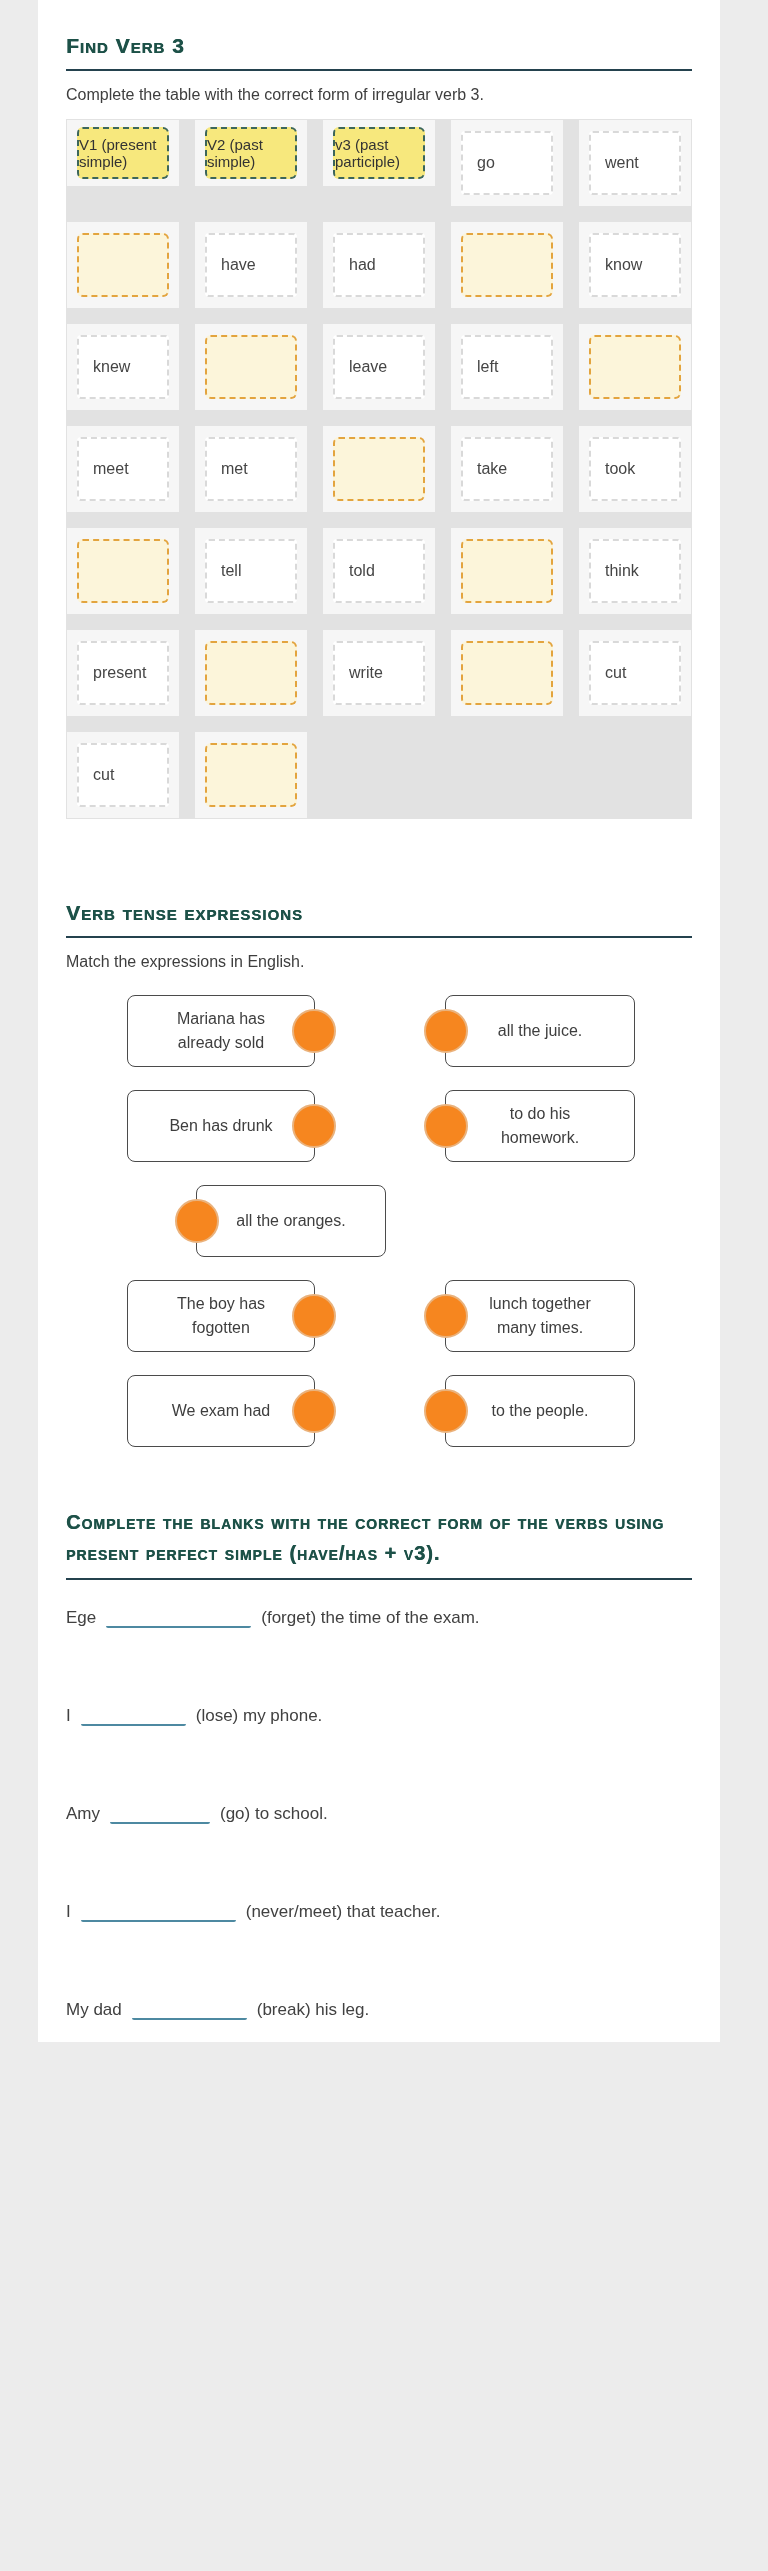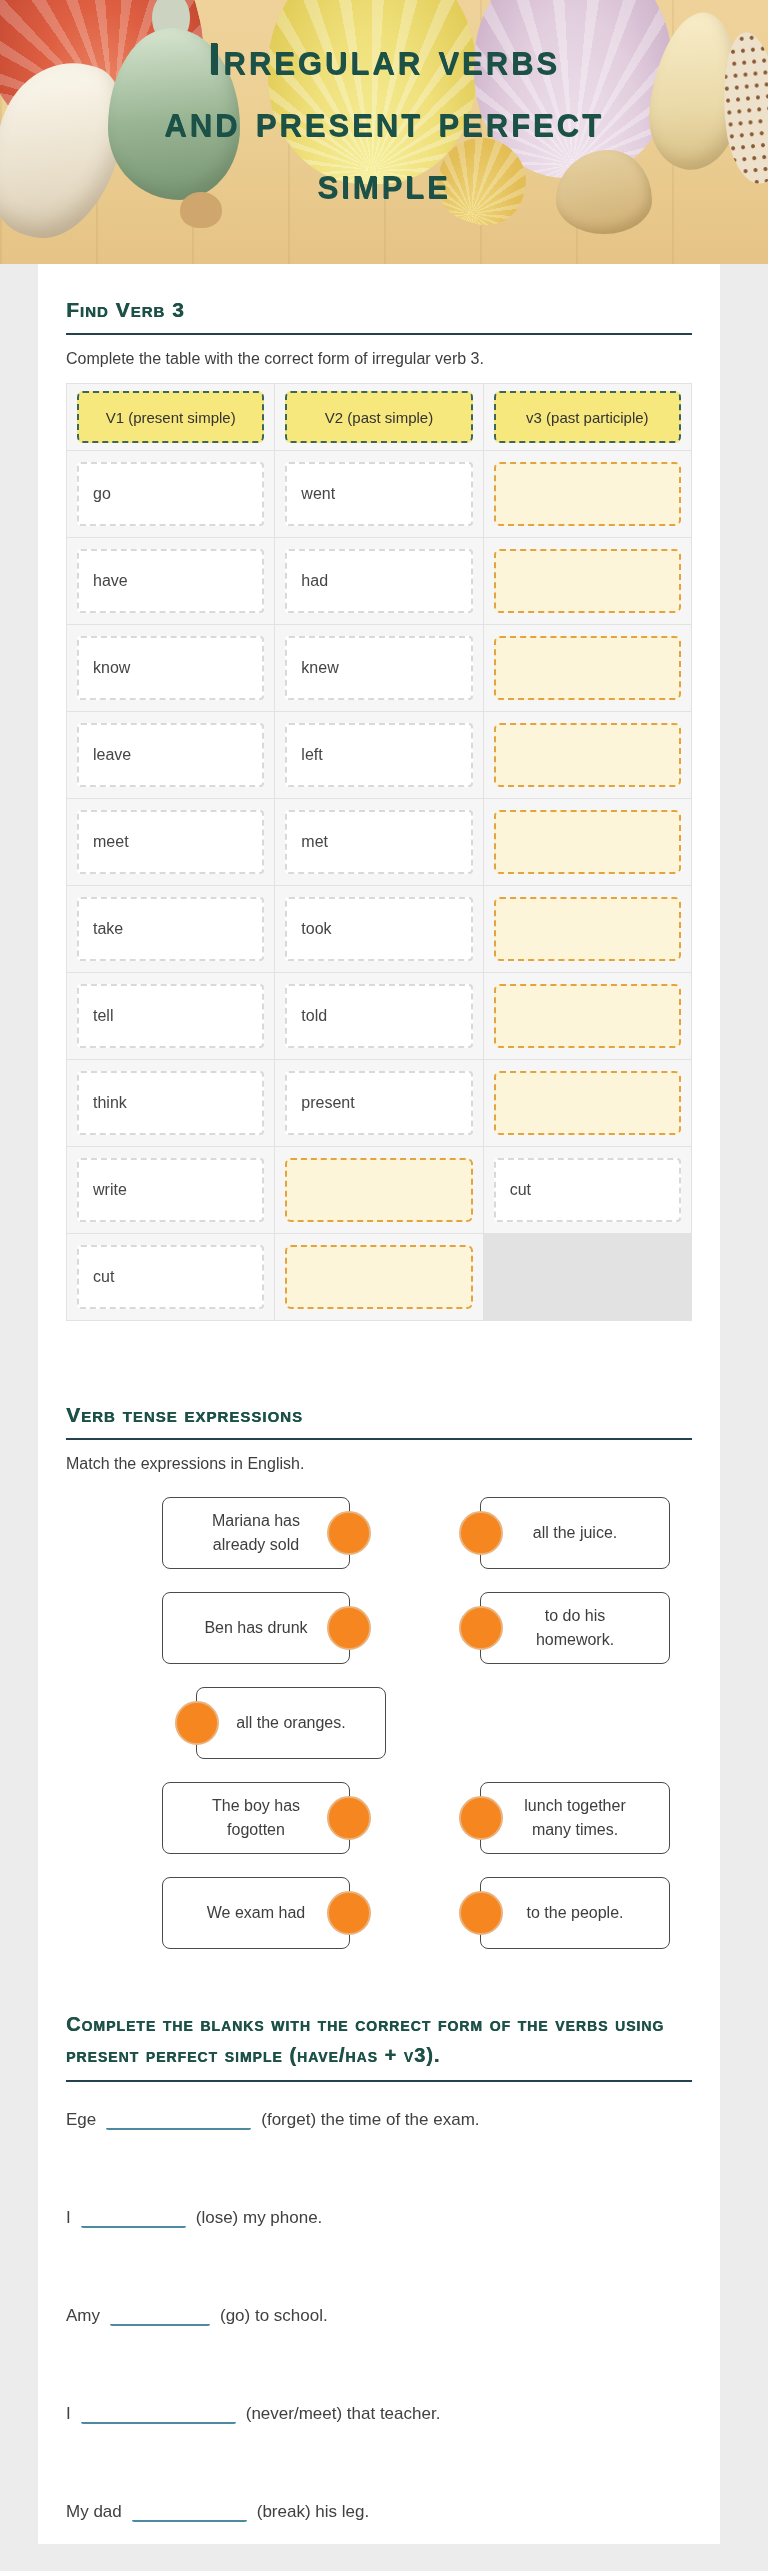--- a/index.html
+++ b/index.html
@@ -114,22 +114,22 @@
     color: #1d5148;
     text-shadow: 0.4px 0.4px 0 #1d5148;
   }
   h2.sec-heading.wrap2 { font-size: 20px; line-height: 31px; }
   .rule { margin-top: 9px; height: 2px; background: #24424e; }
   p.instr { margin-top: 13px; font-size: 16px; line-height: 22px; color: #3e3e3e; }
   
   .verb-table {
     margin-top: 13px;
     display: grid;
-    grid-template-columns: repeat(3, 1fr);
-    gap: 1px;
+    grid-template-columns: repeat(5, 1fr);
+    gap: 16px;
     background: #e2e2e2;
     border: 1px solid #e2e2e2;
   }
   .tcell { background: #f6f6f6; padding: 11px 10px; }
   .tcell.head { height: 66px; padding: 7px 10px; }
   .head-box {
     height: 52px;
     background: #f7e87d;
     border: 2px dashed #3c665a;
     border-radius: 6px;
@@ -160,21 +160,21 @@
     position: relative;
     min-height: 72px;
     background: #ffffff;
     border: 1px solid #4b4b4b;
     border-radius: 8px;
     display: flex; align-items: center; justify-content: center;
     text-align: center;
     font-size: 16px; line-height: 24px; color: #3e3e3e;
     padding: 8px 26px;
   }
-  .match-box.left  { width: 188px; margin-left: 96px; }
+  .match-box.left  { width: 188px; margin-left: 61px; }
   .match-box.right { width: 190px; margin-left: 130px; }
   .dot {
     position: absolute; top: 50%; margin-top: -22px;
     width: 44px; height: 44px; border-radius: 50%;
     background: #f6861f;
     border: 2px solid #eab27c;
   }
   .dot.on-right { right: -22px; }
   .dot.on-left  { left: -22px; }
   
@@ -189,40 +189,20 @@
     height: 20px;
     vertical-align: -5px;
     margin: 0 10px;
   }
 </style>
 </head>
 <body>
 
 <div>
 
-  <header class="banner">
-    <div>
-      <div class="shell sh-red"></div>
-      <div class="shell sh-white"></div>
-      <div class="shell sh-greentip"></div>
-      <div class="shell sh-green"></div>
-      <div class="shell sh-yellow"></div>
-      <div class="shell sh-pink"></div>
-      <div class="shell sh-cream-cone"></div>
-      <div class="shell sh-spotted"></div>
-      <div class="shell sh-gold-small"></div>
-      <div class="shell sh-tan"></div>
-      <div class="shell sh-tiny"></div>
-    </div>
-    <h1>
-      <div>Irregular verbs</div>
-      <div>and present perfect</div>
-      <div>simple</div>
-    </h1>
-  </header>
 
   <main class="card">
 
     <section>
       <h2 class="sec-heading">Find Verb 3</h2>
       <div class="rule"></div>
       <p class="instr">Complete the table with the correct form of irregular verb 3.</p>
 
       <div class="verb-table">
 

